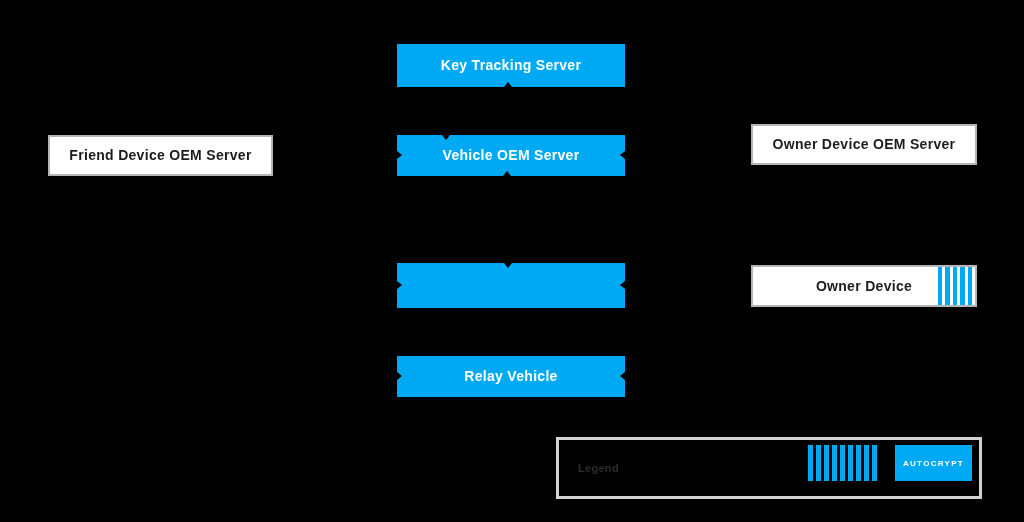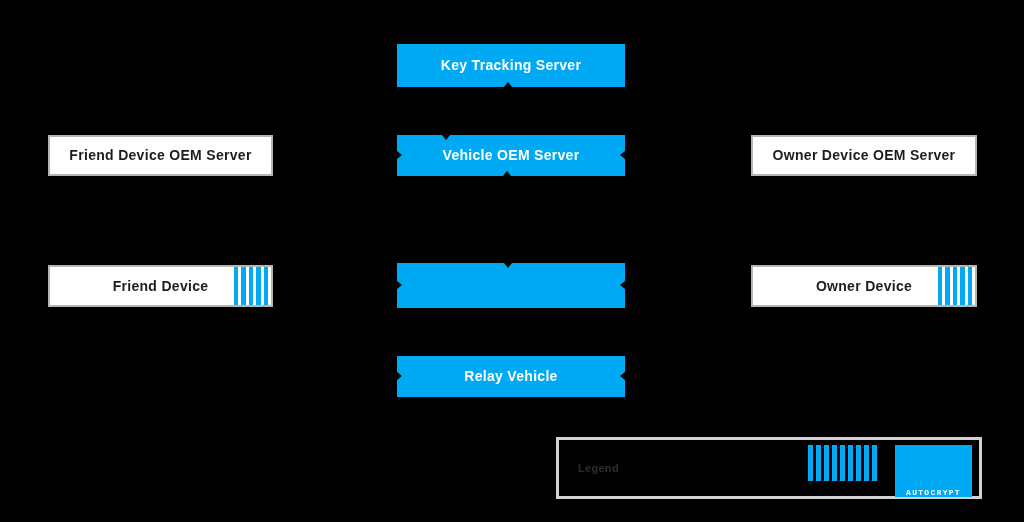--- a/index.html
+++ b/index.html
@@ -50,24 +50,24 @@
     position:absolute;left:19px;top:50%;transform:translateY(-54%);
     color:var(--legend-title-gray);font-weight:700;font-size:11px;letter-spacing:.3px;
   }
   .legend-stripes{
     position:absolute;left:249px;top:5px;width:72px;height:36px;
     background:repeating-linear-gradient(90deg,
       var(--accent-blue) 0px, var(--accent-blue) 5.5px,
       transparent 5.5px, transparent 8px);
   }
   .legend-chip{
-    position:absolute;left:336px;top:5px;width:77px;height:52px;
+    position:absolute;left:336px;top:5px;width:77px;height:36px;
     background:var(--accent-blue);color:var(--text-white);
-    display:flex;align-items:flex-end;justify-content:center;
-    font-weight:700;font-size:8px;letter-spacing:1.3px;font-family:Liberation Mono, monospace;
+    display:flex;align-items:center;justify-content:center;
+    font-weight:700;font-size:8px;letter-spacing:1.3px;
   }
 </style>
 </head>
 <body>
 
 <div class="canvas">
 
   <div class="node blue" style="left:397px;top:44px;width:228px;height:43px;">
     <span class="node-label">Key Tracking Server</span>
     <i class="nub nub-up" style="left:107px;"></i>
@@ -90,26 +90,22 @@
   <div class="node blue" style="left:397px;top:356px;width:228px;height:41px;">
     <span class="node-label">Relay Vehicle</span>
     <i class="nub nub-right" style="top:16px;"></i>
     <i class="nub nub-left" style="top:16px;"></i>
   </div>
 
   <div class="node white" style="left:48px;top:135px;width:225px;height:41px;">
     <span class="node-label">Friend Device OEM Server</span>
   </div>
 
-  <div class="node white" style="left:48px;top:265px;width:225px;height:42px;">
-    <span class="node-label">Friend Device</span>
-    <span class="stripes-end"></span>
-  </div>
 
-  <div class="node white" style="left:751px;top:135px;width:226px;height:41px;">
+  <div class="node white" style="left:751px;top:124px;width:226px;height:41px;">
     <span class="node-label">Owner Device OEM Server</span>
   </div>
 
   <div class="node white" style="left:751px;top:265px;width:226px;height:42px;align-items:center;">
     <span class="node-label">Owner Device</span>
     <span class="stripes-end"></span>
   </div>
 
   <div class="legend">
     <span class="legend-title">Legend</span>

